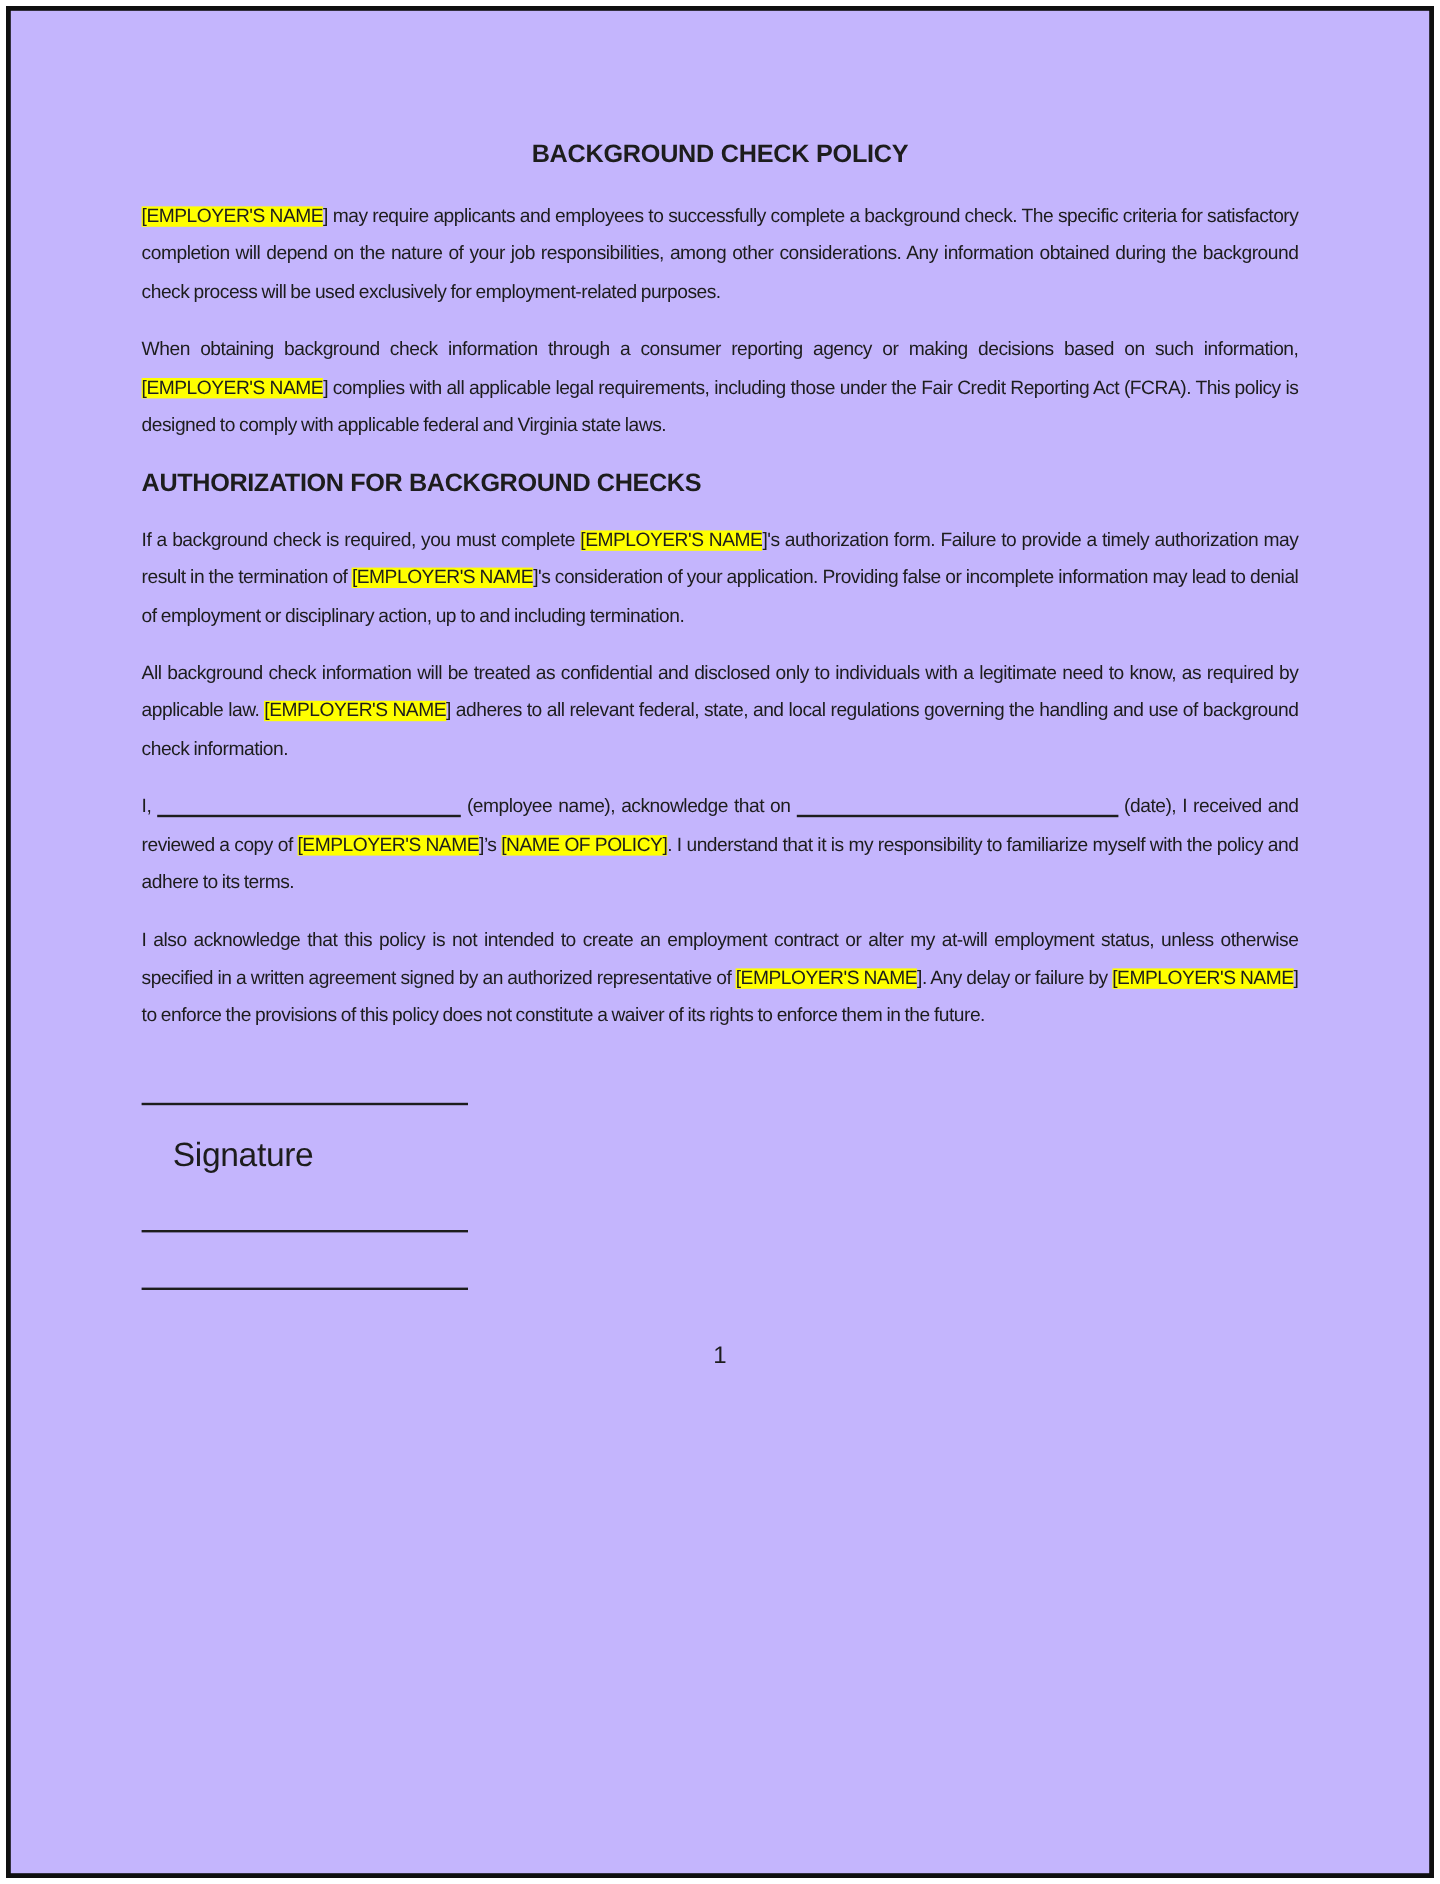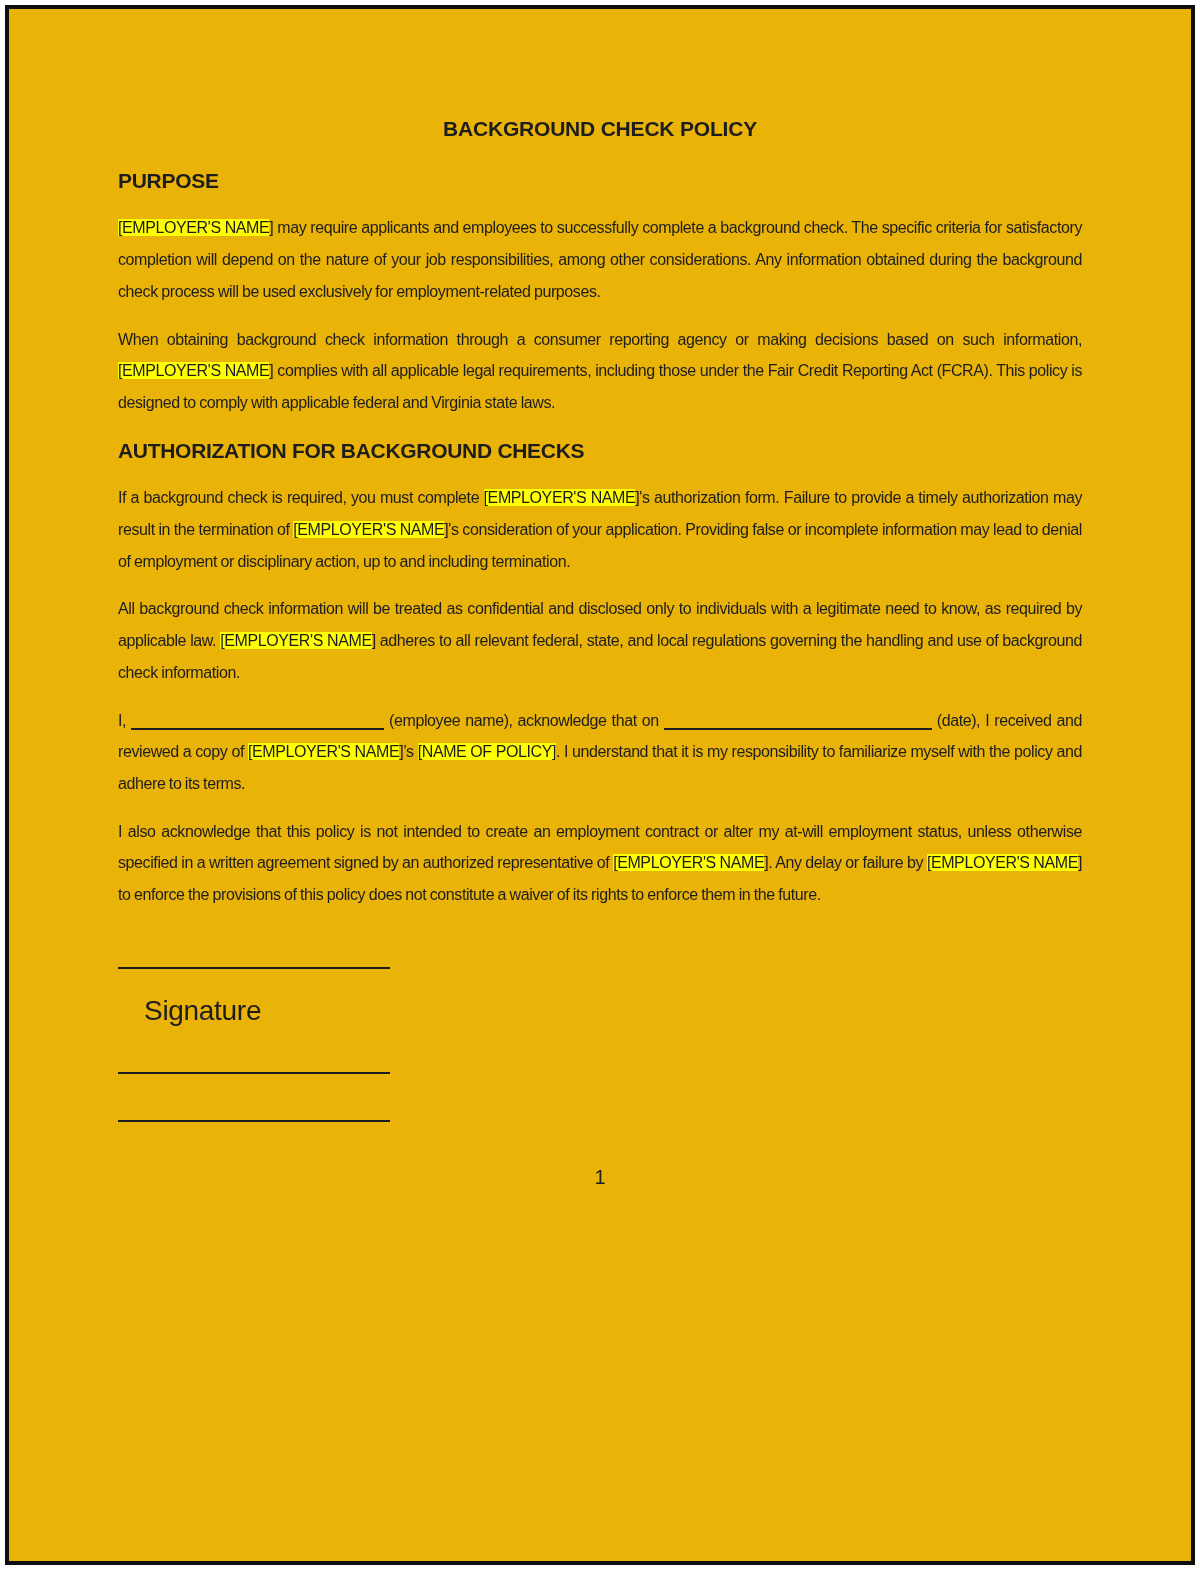--- a/index.html
+++ b/index.html
@@ -16,21 +16,21 @@
   }
   .frame {
     position: absolute;
     left: 5px;
     top: 5px;
     width: 1190px;
     height: 1560px;
     border: 4px solid #0f0f0f;
     box-sizing: border-box;
     overflow: hidden;
-    background: #eab308;
+    background: #c4b5fd;
   }
   .content {
     padding: 104px 109px 0 109px;
   }
   .doc-title {
     font-size: 21px;
     font-weight: bold;
     text-align: center;
     line-height: 31.7px;
     letter-spacing: -0.2px;
@@ -83,21 +83,20 @@
     margin-top: 40px;
   }
 </style>
 </head>
 <body style="color: rgb(29, 29, 29);">
 
 <div class="frame">
   <div class="content">
     <div class="doc-title">BACKGROUND CHECK POLICY</div>
     <div id="sections">
-        <div class="heading">PURPOSE</div>
         <div class="para"><span class="hl">[EMPLOYER'S NAME</span><span>] may require applicants and employees to successfully complete a background check. The specific criteria for satisfactory completion will depend on the nature of your job responsibilities, among other considerations. Any information obtained during the background check process will be used exclusively for employment-related purposes.</span></div>
         <div class="para"><span>When obtaining background check information through a consumer reporting agency or making decisions based on such information, </span><span class="hl">[EMPLOYER'S NAME</span><span>] complies with all applicable legal requirements, including those under the Fair Credit Reporting Act (FCRA). This policy is designed to comply with applicable federal and Virginia state laws.</span></div>
         <div class="heading">AUTHORIZATION FOR BACKGROUND CHECKS</div>
         <div class="para"><span>If a background check is required, you must complete </span><span class="hl">[EMPLOYER'S NAME</span><span>]'s authorization form. Failure to provide a timely authorization may result in the termination of </span><span class="hl">[EMPLOYER'S NAME</span><span>]'s consideration of your application. Providing false or incomplete information may lead to denial of employment or disciplinary action, up to and including termination.</span></div>
         <div class="para"><span>All background check information will be treated as confidential and disclosed only to individuals with a legitimate need to know, as required by applicable law. </span><span class="hl">[EMPLOYER'S NAME</span><span>] adheres to all relevant federal, state, and local regulations governing the handling and use of background check information.</span></div>
         <div class="para"><span>I, </span><span class="blank" style="width: 253px;"></span><span> (employee name), acknowledge that on </span><span class="blank" style="width: 268px;"></span><span> (date), I received and reviewed a copy of </span><span class="hl">[EMPLOYER'S NAME</span><span>]’s </span><span class="hl">[NAME OF POLICY]</span><span>. I understand that it is my responsibility to familiarize myself with the policy and adhere to its terms.</span></div>
         <div class="para"><span>I also acknowledge that this policy is not intended to create an employment contract or alter my at-will employment status, unless otherwise specified in a written agreement signed by an authorized representative of </span><span class="hl">[EMPLOYER'S NAME</span><span>]. Any delay or failure by </span><span class="hl">[EMPLOYER'S NAME</span><span>] to enforce the provisions of this policy does not constitute a waiver of its rights to enforce them in the future.</span></div>
       </div>
     <div id="signature-block">
         <div class="sig-line first"></div>

